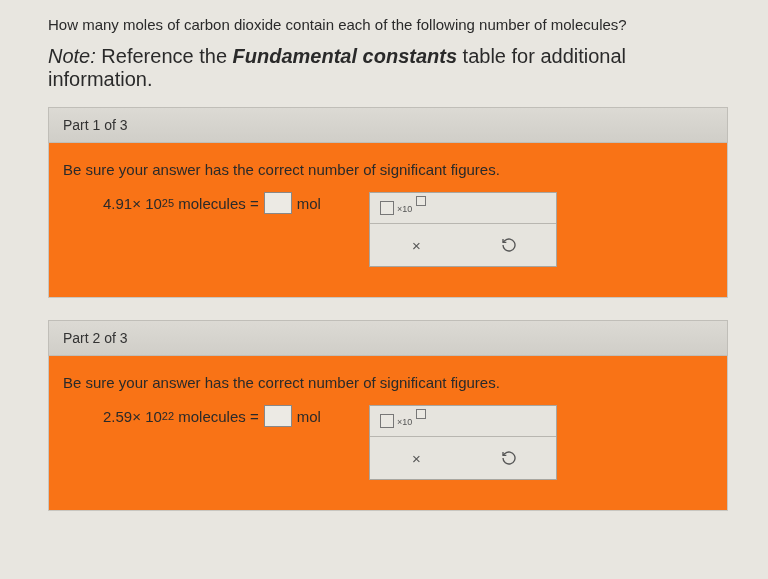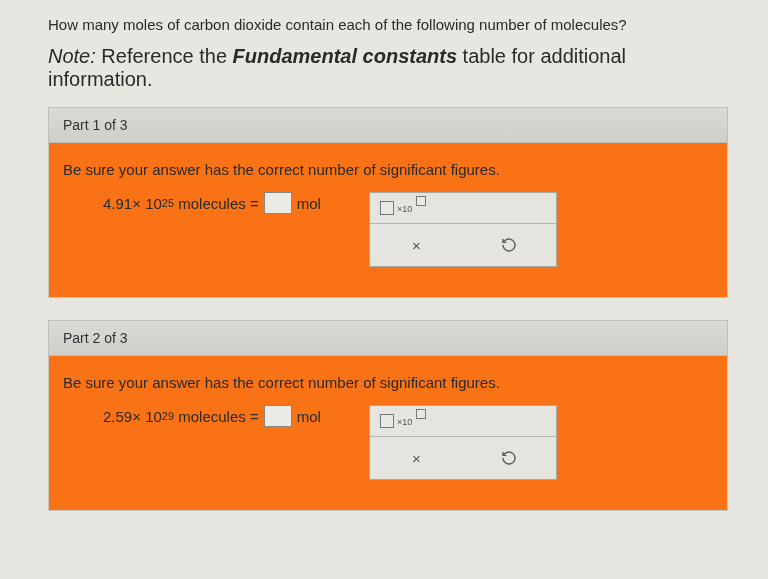--- a/index.html
+++ b/index.html
@@ -164,21 +164,21 @@
         </div>
       </div>
     </div>
   </div>
 
   <div class="part-header">Part 2 of 3</div>
   <div class="part-body" style="margin-bottom:0;">
     <div class="instruction">Be sure your answer has the correct number of significant figures.</div>
     <div class="formula-row">
       <div class="formula">
-        <span>2.59</span><span> × 10</span><sup>29</sup>&nbsp;<span> molecules = </span>
+        <span>2.59</span><span> × 10</span><sup>22</sup>&nbsp;<span> molecules = </span>
         <span class="answer-box"></span>
         <span> mol</span>
       </div>
       <div class="tool-panel">
         <div class="tool-top">
           <span class="mini-box"></span>
           <span class="x10">×10</span>
           <span class="mini-sup"></span>
         </div>
         <div class="tool-bottom">

